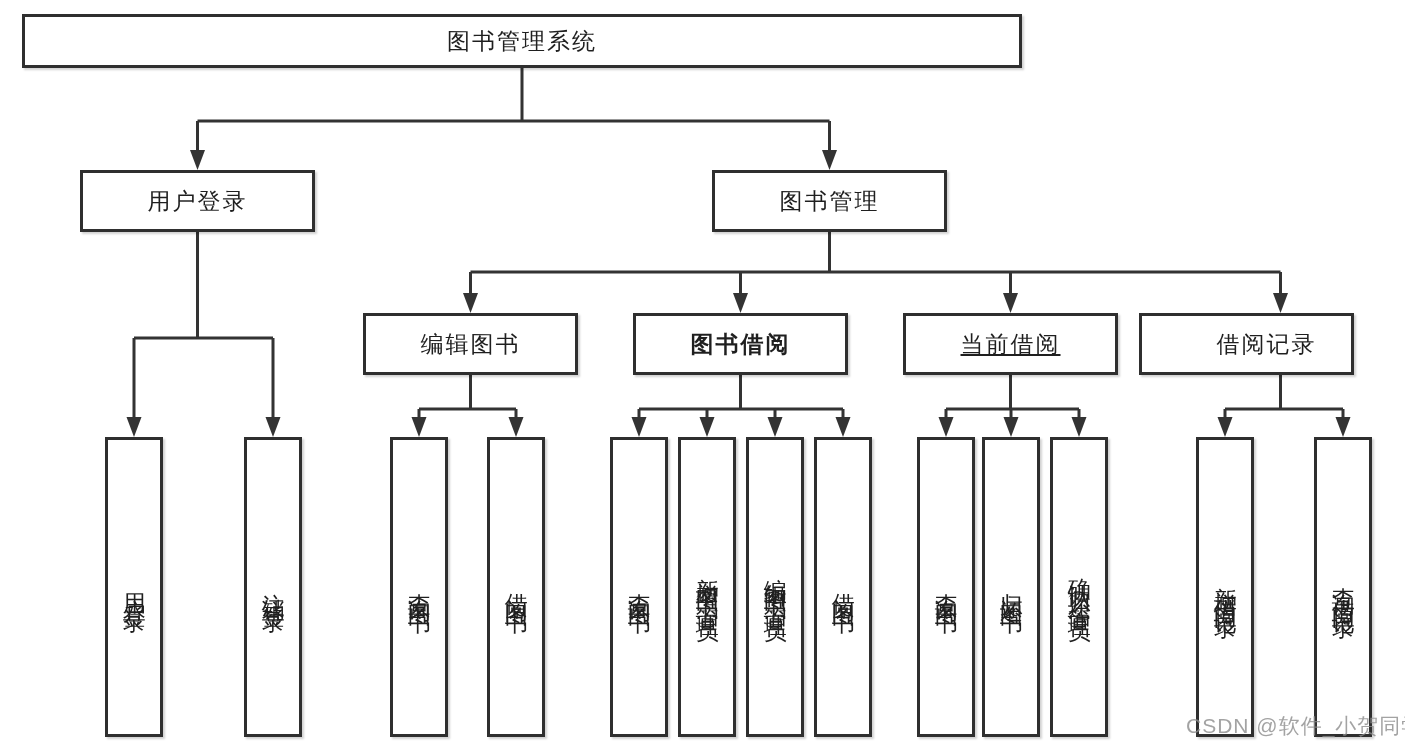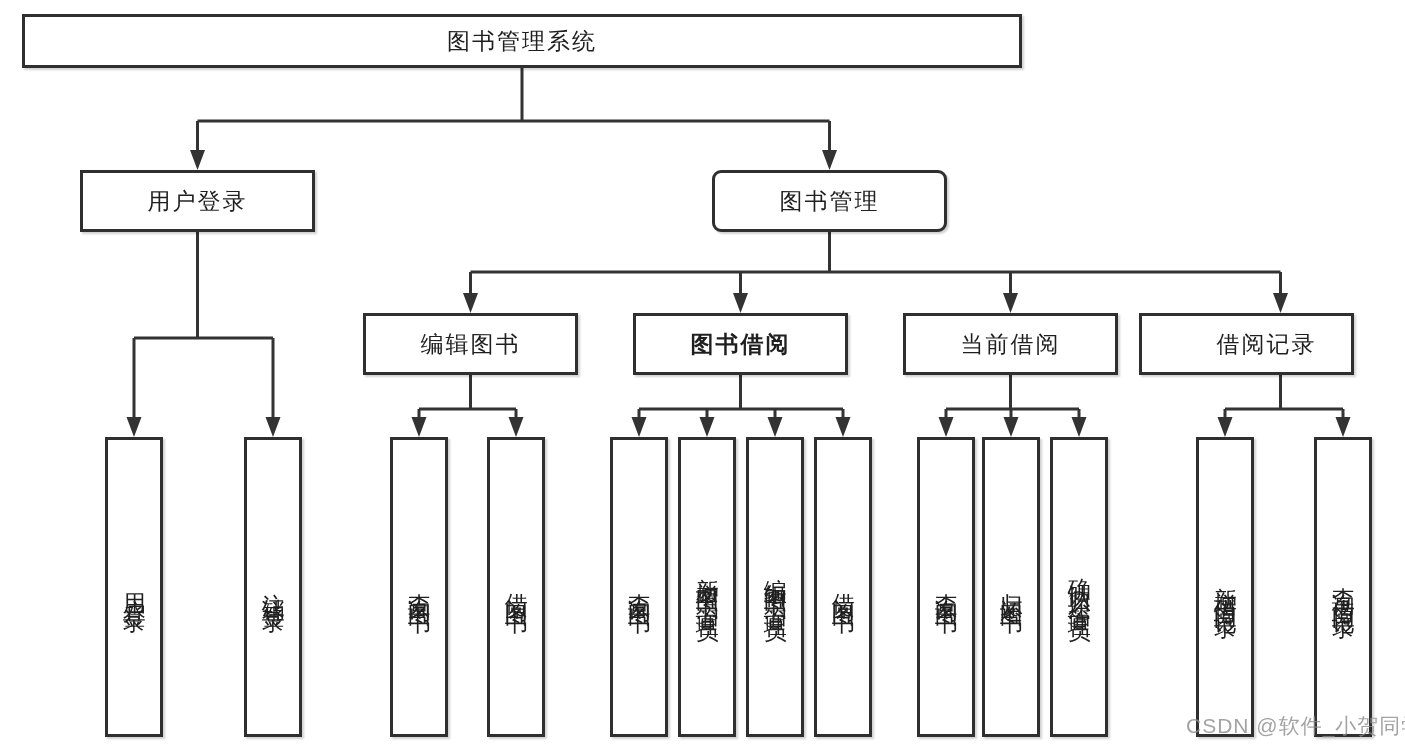--- a/index.html
+++ b/index.html
@@ -96,31 +96,31 @@
     </g>
   </svg>
 
   <div class="node hnode" style="left:22px; top:14px; width:1000px; height:54px;">
     <span class="lbl">图书管理系统</span>
   </div>
 
   <div class="node hnode" style="left:80px; top:170px; width:235px; height:62px;">
     <span class="lbl">用户登录</span>
   </div>
-  <div class="node hnode" style="left:712px; top:170px; width:235px; height:62px;border-radius:9px;">
+  <div class="node hnode" style="left:712px; top:170px; width:235px; height:62px;">
     <span class="lbl">图书管理</span>
   </div>
 
   <div class="node hnode" style="left:363px; top:313px; width:215px; height:62px;">
     <span class="lbl">编辑图书</span>
   </div>
   <div class="node hnode" style="left:633px; top:313px; width:215px; height:62px;font-weight:bold;">
     <span class="lbl">图书借阅</span>
   </div>
-  <div class="node hnode" style="left:903px; top:313px; width:215px; height:62px;">
+  <div class="node hnode" style="left:903px; top:313px; width:215px; height:62px;text-decoration:underline;">
     <span class="lbl">当前借阅</span>
   </div>
   <div class="node hnode" style="left:1139px; top:313px; width:215px; height:62px;padding-left:40px;">
     <span class="lbl">借阅记录</span>
   </div>
 
   <div class="node vnode" style="left:105px; top:437px;">
     <span class="lbl">用户登录</span>
   </div>
   <div class="node vnode" style="left:244px; top:437px;">

